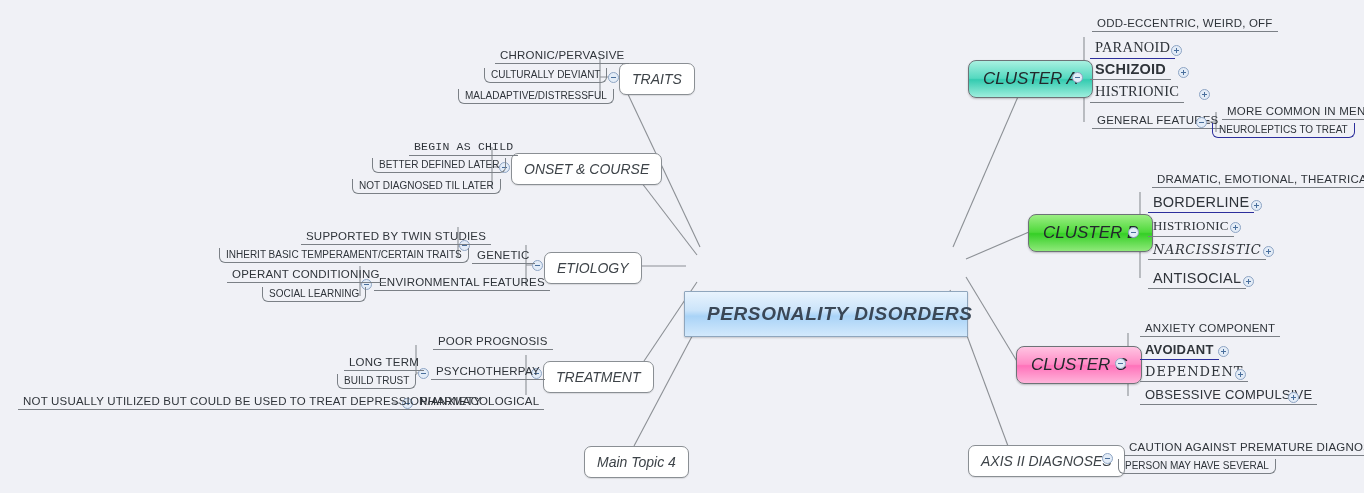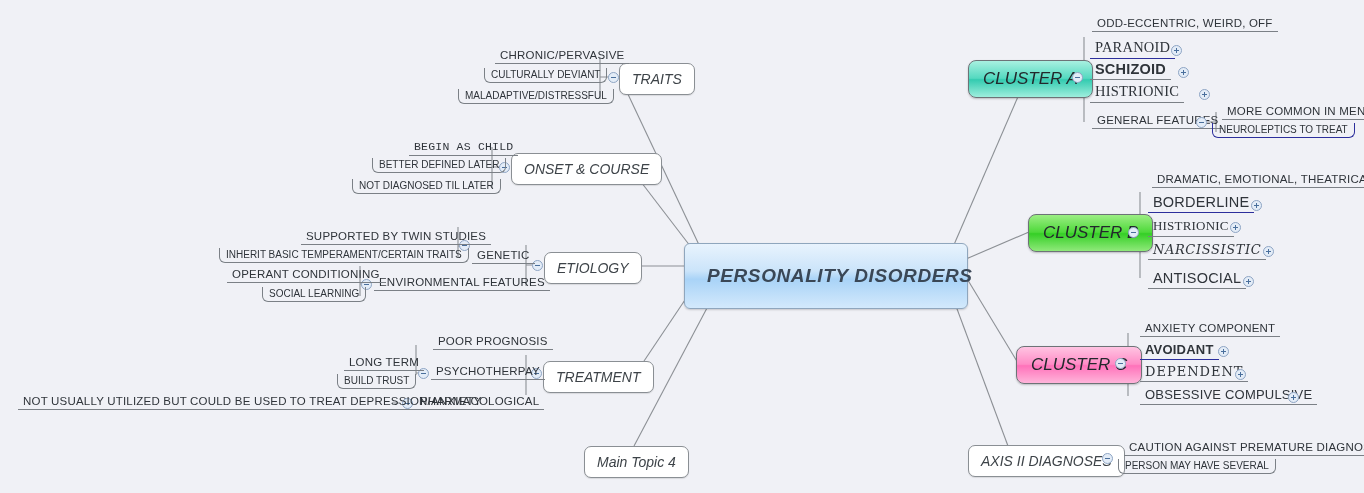--- a/index.html
+++ b/index.html
@@ -28,29 +28,30 @@
     position: absolute;
     box-sizing: border-box;
     white-space: nowrap;
     color: #33383d;
     font-style: italic;
   }
 
   
   .root {
     border: 1px solid #8fa6bd;
-    border-radius: 6px;
+    border-radius: 1px;
     background: linear-gradient(to bottom, #e8f3fd 0%, #cbe4fa 42%, #a9d3f7 55%, #d3e9fc 100%);
     box-shadow: 0 1px 2px rgba(0,0,0,.18);
     font-size: 19px;
     font-weight: bold;
     letter-spacing: .6px;
     color: #3a4756;
-    padding: 21px 22px;
+    padding: 11px 22px;
     text-align: center;
+    margin-top: 48px;
   }
 
   
   .topic {
     border: 1px solid #8a8f94;
     border-radius: 7px;
     background: #ffffff;
     font-size: 14px;
     color: #3d4348;
     padding: 7px 12px;

